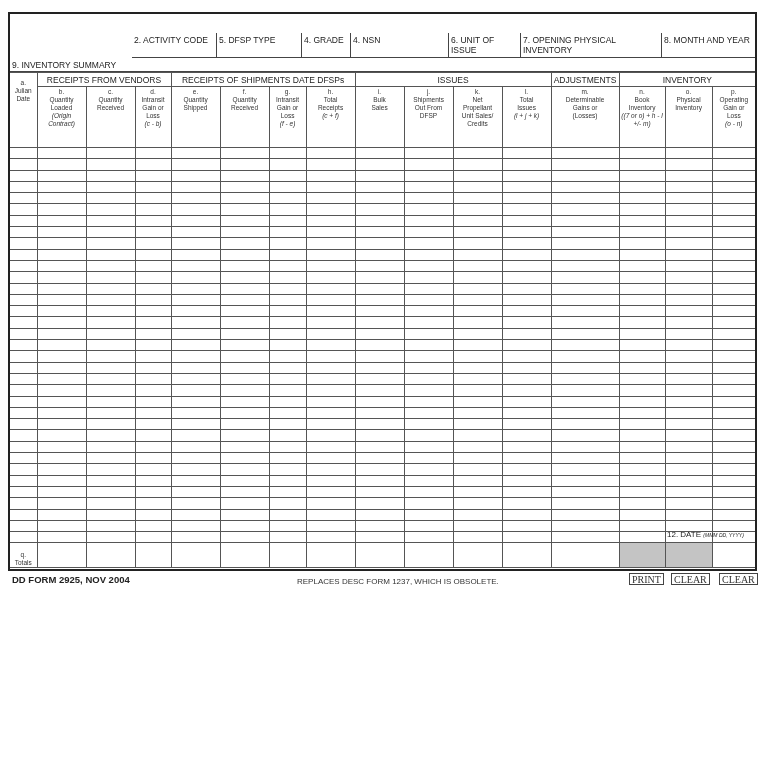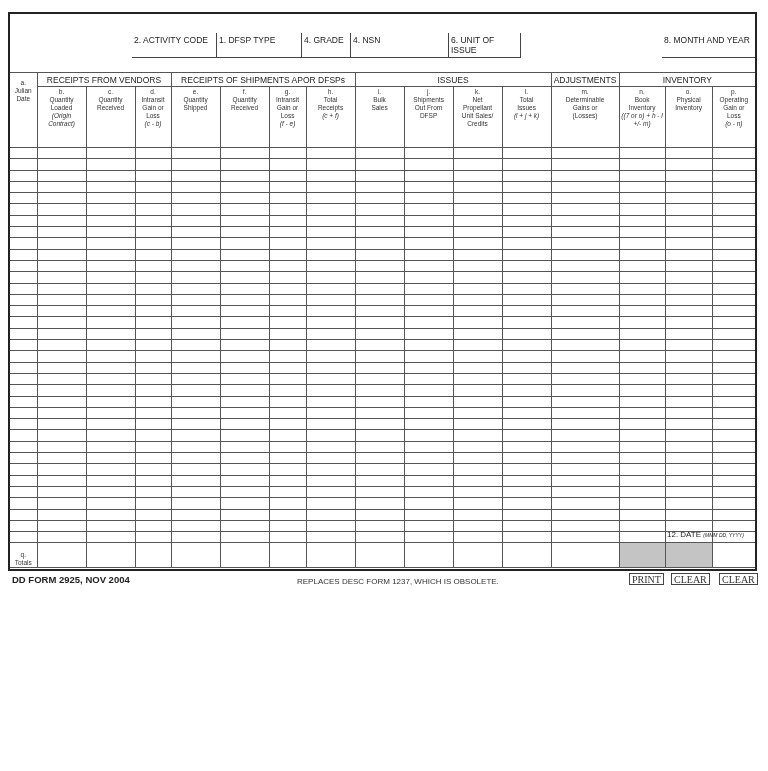--- a/index.html
+++ b/index.html
@@ -29,26 +29,28 @@
   .footer-left { position: absolute; left: 12px; top: 574px; font-size: 9.5px; font-weight: bold; }
   .footer-mid { position: absolute; left: 297px; top: 577px; font-size: 8px; color: #333; }
   .btn { position: absolute; top: 573px; height: 12px; border: 1px solid #444; font-family: "Liberation Serif", serif; font-size: 10px; line-height: 11px; text-align: center; padding: 0 2px; background: #fff; cursor: pointer; color: #333; box-sizing: border-box; }
 </style>
 </head>
 <body>
 
 <div class="form">
 
   <div class="abs field" style="left:122px;width:85px;"><span>2. ACTIVITY CODE</span></div>
-  <div class="abs field" style="left:207px;width:85px;"><span>1. DFSP TYPE</span></div>
+  <div class="abs field" style="left:207px;width:85px;"><span>5. DFSP TYPE</span></div>
   <div class="abs field" style="left:292px;width:49px;"><span>4. GRADE</span></div>
   <div class="abs field" style="left:341px;width:98px;"><span>4. NSN</span></div>
   <div class="abs field" style="left:439px;width:72px;"><span>6. UNIT OF ISSUE</span></div>
+  <div class="abs field" style="left:511px;width:141px;"><span>7. OPENING PHYSICAL INVENTORY</span></div>
   <div class="abs field" style="left:652px;width:93px;border-right:none;"><span>8. MONTH AND YEAR</span></div>
 
+  <div class="abs sec9">9. INVENTORY SUMMARY</div>
 
   <table class="grid" id="grid">
     <colgroup id="cols">
         <col style="width: 27px;">
         <col style="width: 49px;">
         <col style="width: 49px;">
         <col style="width: 36px;">
         <col style="width: 49px;">
         <col style="width: 49px;">
         <col style="width: 37px;">
@@ -63,21 +65,21 @@
         <col style="width: 43px;">
       </colgroup>
     <thead>
       <tr id="group-row">
           <th class="colh" colspan="1" rowspan="2" style="vertical-align: top; padding-top: 6px;">
             <span style="display: block;">a.</span>
             <span style="display: block;">Julian</span>
             <span style="display: block;">Date</span>
           </th>
           <th class="group" colspan="3">RECEIPTS FROM VENDORS</th>
-          <th class="group" colspan="4">RECEIPTS OF SHIPMENTS APOR DFSPs</th>
+          <th class="group" colspan="4">RECEIPTS OF SHIPMENTS DATE DFSPs</th>
           <th class="group" colspan="4">ISSUES</th>
           <th class="group" colspan="1">ADJUSTMENTS</th>
           <th class="group" colspan="3">INVENTORY</th>
         </tr>
       <tr id="col-row">
           <th class="colh">
             <span style="display: block;">b.</span>
             <span style="display: block;">Quantity</span>
             <span style="display: block;">Loaded</span>
             <span class="it">(Origin Contract)</span>

